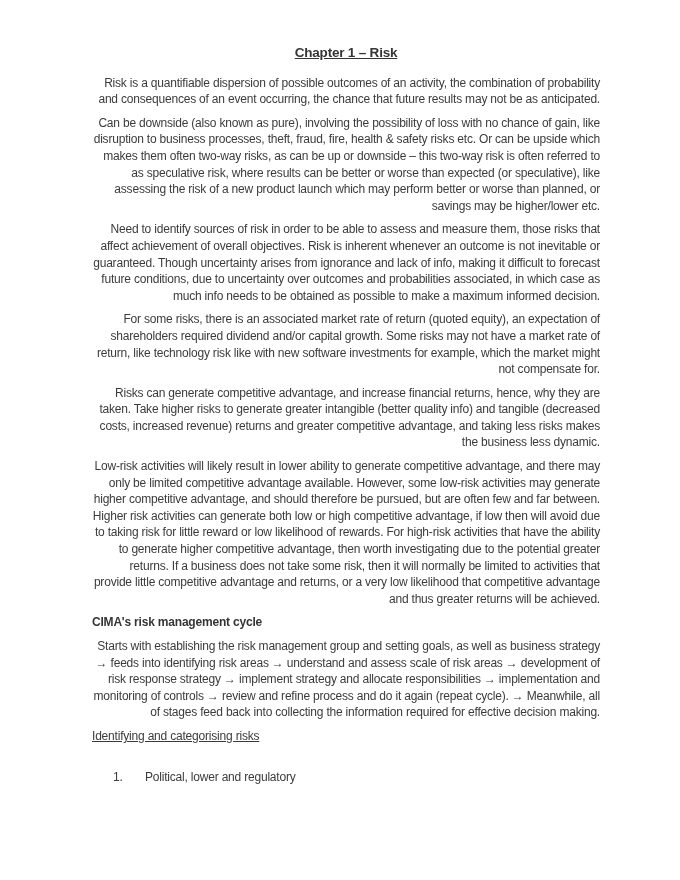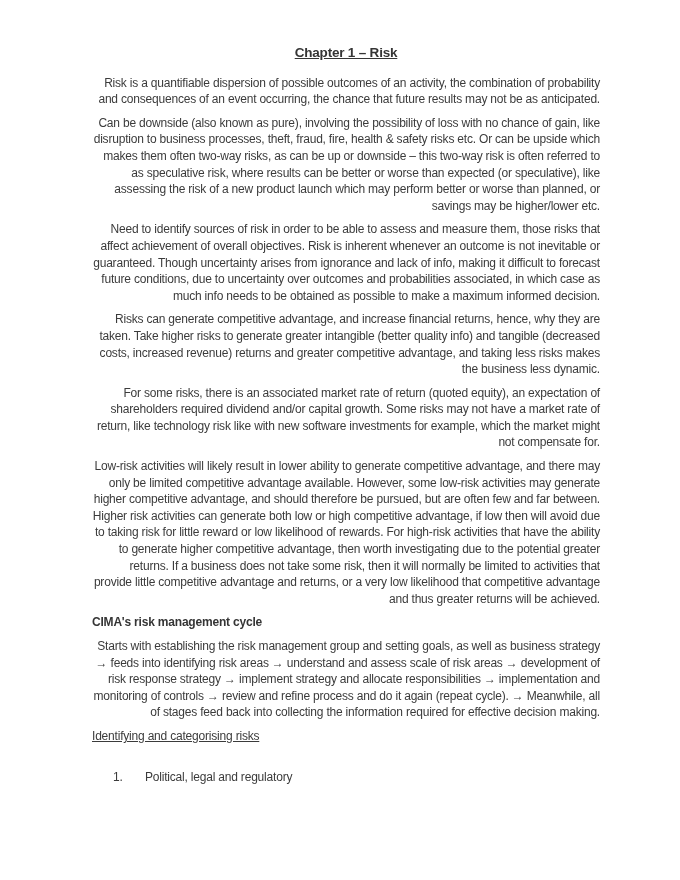--- a/index.html
+++ b/index.html
@@ -65,33 +65,33 @@
 <div class="page">
 
   <div class="doc-title">Chapter 1 – Risk</div>
 
   <p class="para">Risk is a quantifiable dispersion of possible outcomes of an activity, the combination of probability and consequences of an event occurring, the chance that future results may not be as anticipated.</p>
 
   <p class="para">Can be downside (also known as pure), involving the possibility of loss with no chance of gain, like disruption to business processes, theft, fraud, fire, health &amp; safety risks etc. Or can be upside which makes them often two-way risks, as can be up or downside – this two-way risk is often referred to as speculative risk, where results can be better or worse than expected (or speculative), like assessing the risk of a new product launch which may perform better or worse than planned, or savings may be higher/lower etc.</p>
 
   <p class="para">Need to identify sources of risk in order to be able to assess and measure them, those risks that affect achievement of overall objectives. Risk is inherent whenever an outcome is not inevitable or guaranteed. Though uncertainty arises from ignorance and lack of info, making it difficult to forecast future conditions, due to uncertainty over outcomes and probabilities associated, in which case as much info needs to be obtained as possible to make a maximum informed decision.</p>
 
+  <p class="para">For some risks, there is an associated market rate of return (quoted equity), an expectation of shareholders required dividend and/or capital growth. Some risks may not have a market rate of return, like technology risk like with new software investments for example, which the market might not compensate for.</p>
+
   <p class="para">Risks can generate competitive advantage, and increase financial returns, hence, why they are taken. Take higher risks to generate greater intangible (better quality info) and tangible (decreased costs, increased revenue) returns and greater competitive advantage, and taking less risks makes the business less dynamic.</p>
-
-  <p class="para">For some risks, there is an associated market rate of return (quoted equity), an expectation of shareholders required dividend and/or capital growth. Some risks may not have a market rate of return, like technology risk like with new software investments for example, which the market might not compensate for.</p>
 
   <p class="para">Low-risk activities will likely result in lower ability to generate competitive advantage, and there may only be limited competitive advantage available. However, some low-risk activities may generate higher competitive advantage, and should therefore be pursued, but are often few and far between. Higher risk activities can generate both low or high competitive advantage, if low then will avoid due to taking risk for little reward or low likelihood of rewards. For high-risk activities that have the ability to generate higher competitive advantage, then worth investigating due to the potential greater returns. If a business does not take some risk, then it will normally be limited to activities that provide little competitive advantage and returns, or a very low likelihood that competitive advantage and thus greater returns will be achieved.</p>
 
   <div class="subheading-bold">CIMA's risk management cycle</div>
 
   <p class="para">Starts with establishing the risk management group and setting goals, as well as business strategy → feeds into identifying risk areas → understand and assess scale of risk areas → development of risk response strategy → implement strategy and allocate responsibilities → implementation and monitoring of controls → review and refine process and do it again (repeat cycle).  → Meanwhile, all of stages feed back into collecting the information required for effective decision making.</p>
 
   <div class="subheading-underline">Identifying and categorising risks</div>
 
 
   <div class="num-list">
     <div class="num-list-item">
       <span class="num">1.</span>
-      <span class="item-text">Political, legal and regulatory</span>
+      <span class="item-text">Political, lower and regulatory</span>
     </div>
   </div>
 
 </div>
 
 </body></html>

